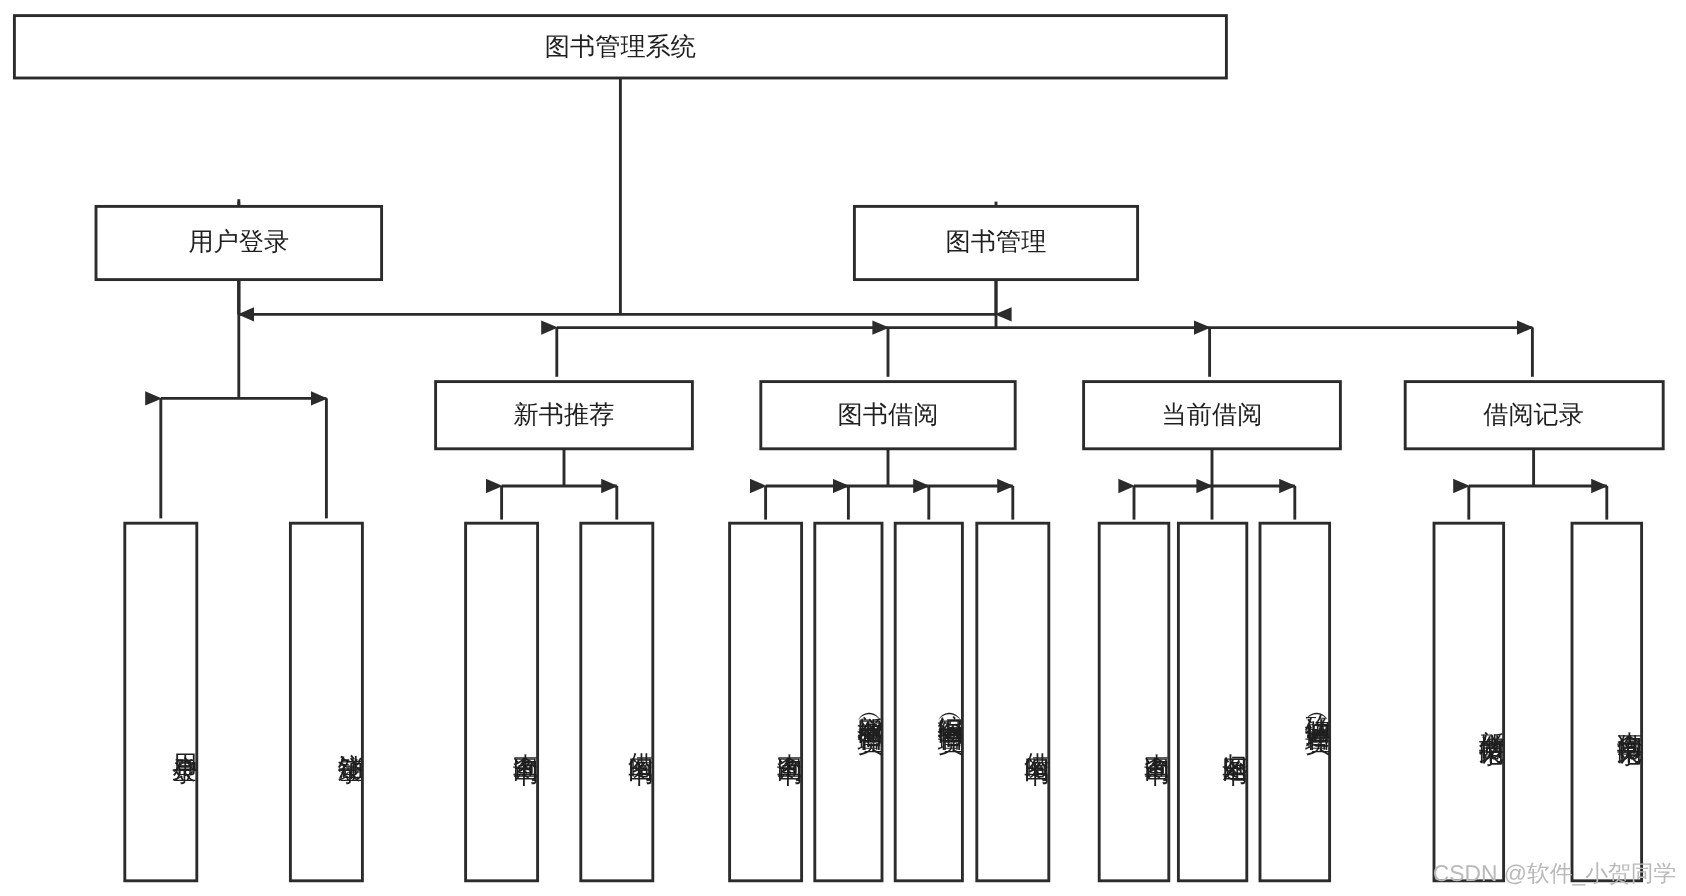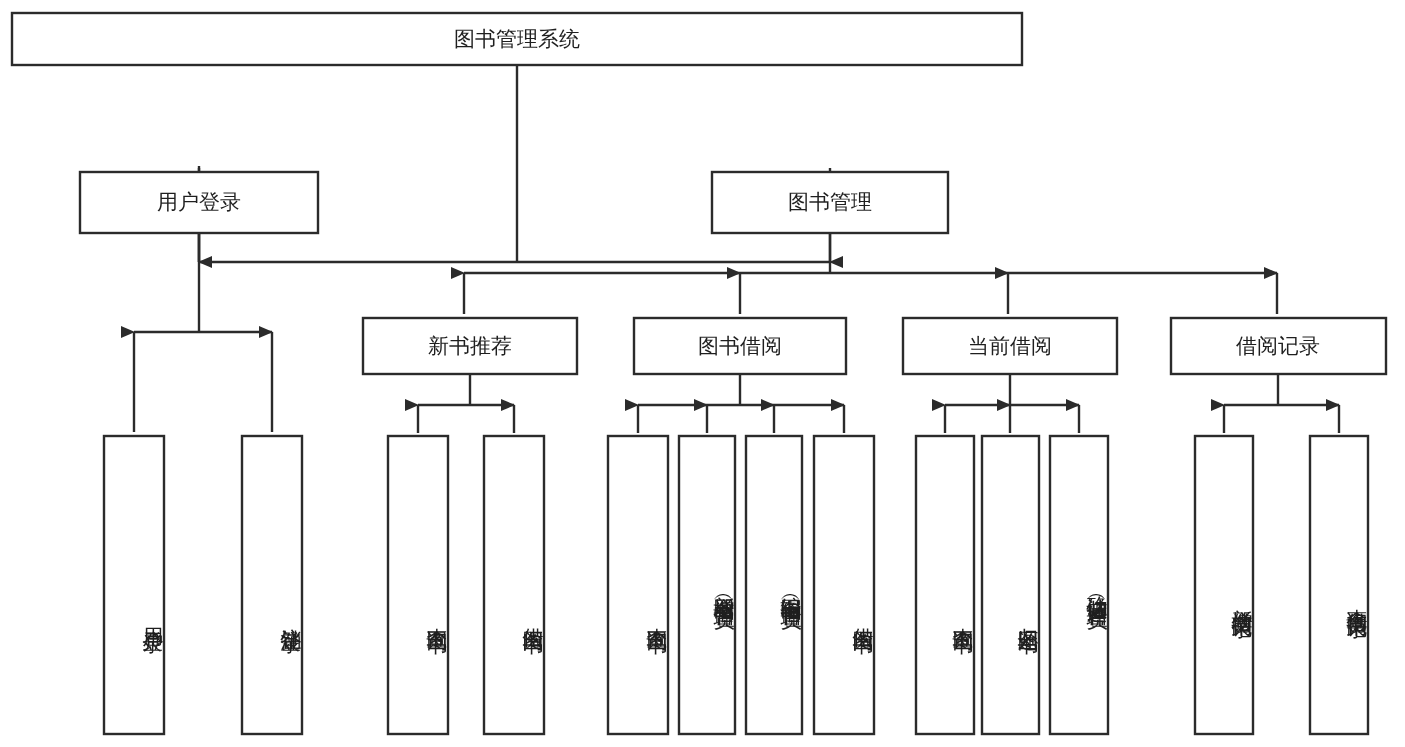--- a/index.html
+++ b/index.html
@@ -212,13 +212,14 @@
   <div class="vlabel" style="left:608px; top:500px;  width:60px; height:230px;">查询图书</div>
   <div class="vlabel" style="left:679px; top:445px;  width:56px; height:285px;">新增图书（管理员）</div>
   <div class="vlabel" style="left:746px; top:445px;  width:56px; height:285px;">编辑图书（管理员）</div>
   <div class="vlabel" style="left:814px; top:500px;  width:60px; height:230px;">借阅图书</div>
   <div class="vlabel" style="left:916px; top:500px;  width:58px; height:230px;">查询图书</div>
   <div class="vlabel" style="left:982px; top:500px;  width:57px; height:230px;">归还图书</div>
   <div class="vlabel" style="left:1050px; top:445px; width:58px; height:285px;">确认归还（管理员）</div>
   <div class="vlabel" style="left:1195px; top:465px; width:58px; height:265px;">新增借阅记录</div>
   <div class="vlabel" style="left:1310px; top:465px; width:58px; height:265px;">查询借阅记录</div>
 
+  <div class="watermark">CSDN @软件_小贺同学</div>
 </div>
 
 </body></html>

